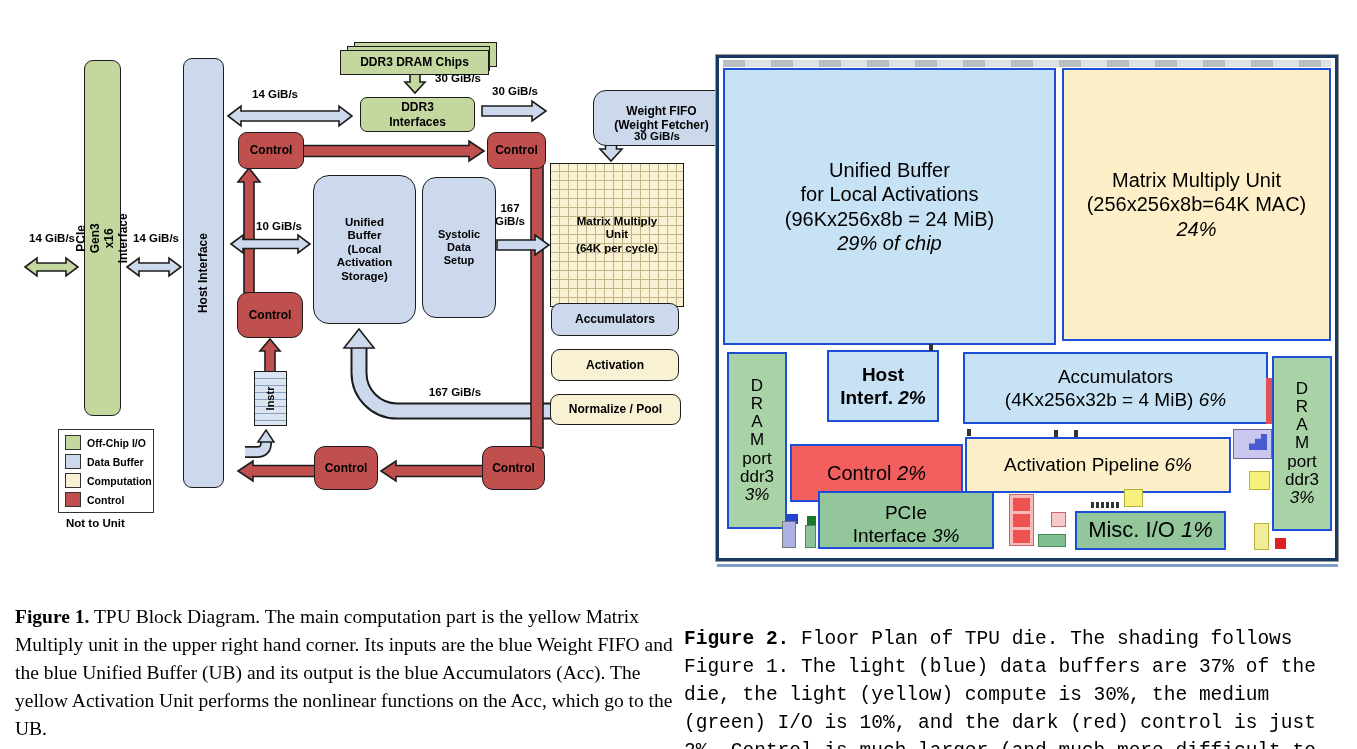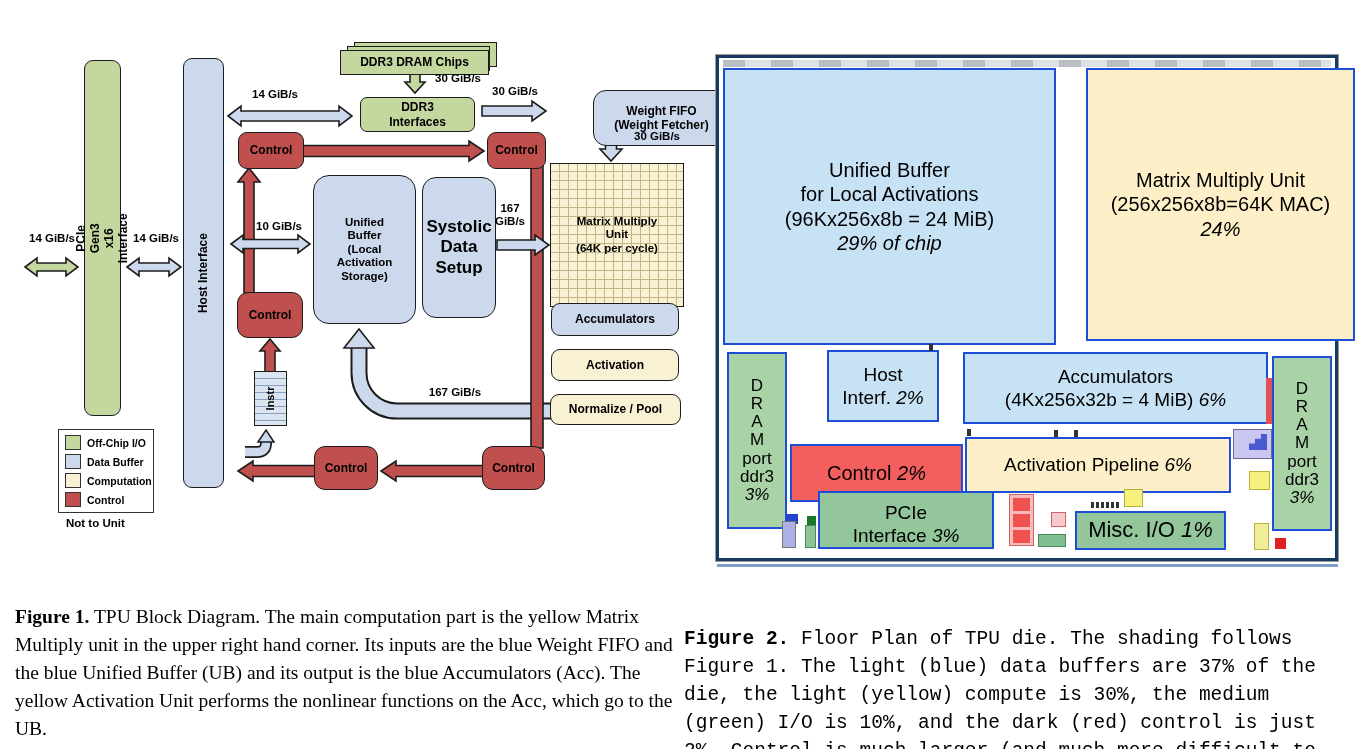--- a/index.html
+++ b/index.html
@@ -97,21 +97,21 @@
     <div class="b1 bl1" style="left:549px;top:90px;width:137px;height:56px;border-radius:13px;font-size:12px;margin-left:44px;">Weight FIFO
 (Weight Fetcher)</div>
     <div class="b1 mmugrid" style="left:550px;top:163px;width:134px;height:144px;font-size:11.5px;">Matrix Multiply
 Unit
 (64K per cycle)</div>
     <div class="b1 bl1" style="left:313px;top:175px;width:103px;height:149px;border-radius:16px;font-size:11.5px;">Unified
 Buffer
 (Local
 Activation
 Storage)</div>
-    <div class="b1 bl1" style="left:422px;top:177px;width:74px;height:141px;border-radius:14px;font-size:17px;">Systolic
+    <div class="b1 bl1" style="left:422px;top:177px;width:74px;height:141px;border-radius:14px;font-size:11px;">Systolic
 Data
 Setup</div>
     <div class="b1 bl1" style="left:551px;top:303px;width:128px;height:33px;border-radius:9px;font-size:12px;">Accumulators</div>
     <div class="b1 y1" style="left:551px;top:349px;width:128px;height:32px;border-radius:9px;font-size:12px;">Activation</div>
     <div class="b1 y1" style="left:550px;top:394px;width:131px;height:31px;border-radius:9px;font-size:12px;">Normalize / Pool</div>
 
     <div class="b1 rd1" style="left:238px;top:132px;width:66px;height:37px;border-radius:9px;font-size:12px;">Control</div>
     <div class="b1 rd1" style="left:487px;top:132px;width:59px;height:37px;border-radius:9px;font-size:12px;">Control</div>
     <div class="b1 rd1" style="left:237px;top:292px;width:66px;height:46px;border-radius:11px;font-size:12px;">Control</div>
     <div class="b1 rd1" style="left:314px;top:446px;width:64px;height:44px;border-radius:11px;font-size:12px;">Control</div>
@@ -152,30 +152,30 @@
   </div>
 
   <div>
     <div class="f2outer"></div>
     <div class="f2shadow"></div>
     <div class="padstrip"></div>
 
     <div class="b2 f2blue" style="left:723px;top:68px;width:333px;height:277px;font-size:20px;"><span><span>Unified Buffer
 for Local Activations
 (96Kx256x8b = 24 MiB)</span><span class="pct-b">29% of chip</span></span></div>
-    <div class="b2 f2yellow" style="left:1062px;top:68px;width:269px;height:273px;font-size:20px;margin-left:24px;"><span><span>Matrix Multiply Unit
+    <div class="b2 f2yellow" style="left:1062px;top:68px;width:269px;height:273px;font-size:20px;"><span><span>Matrix Multiply Unit
 (256x256x8b=64K MAC)</span><span class="pct-b">24%</span></span></div>
 
     <div class="b2 f2dram dramtxt" style="left:727px;top:352px;width:60px;height:177px;"><span><span>D
 R
 A
 M
 port
 ddr3</span><span class="pct-b">3%</span></span></div>
-    <div class="b2 f2blue" style="left:827px;top:350px;width:112px;height:72px;font-size:19px;"><span><span>Host
+    <div class="b2 f2blue" style="left:827px;top:350px;width:112px;height:72px;font-size:19px;font-weight:bold;"><span><span>Host
 Interf.</span> <span class="pct-i">2%</span></span></div>
     <div class="b2 f2red" style="left:790px;top:428px;width:173px;height:58px;font-size:20px;margin-top:16px;"><span><span>Control</span> <span class="pct-i">2%</span></span></div>
     <div class="b2 f2green" style="left:818px;top:491px;width:176px;height:58px;font-size:19px;justify-content:flex-end;"><span><span>PCIe
 Interface</span> <span class="pct-i">3%</span></span></div>
     <div class="b2 f2blue" style="left:963px;top:352px;width:305px;height:72px;font-size:19px;"><span><span>Accumulators
 (4Kx256x32b = 4 MiB)</span> <span class="pct-i">6%</span></span></div>
     <div class="b2 f2yellow" style="left:965px;top:437px;width:266px;height:56px;font-size:19px;"><span><span>Activation Pipeline</span> <span class="pct-i">6%</span></span></div>
     <div class="b2 f2green" style="left:1075px;top:511px;width:151px;height:39px;font-size:22px;"><span><span>Misc. I/O</span> <span class="pct-i">1%</span></span></div>
     <div class="b2 f2dram dramtxt" style="left:1272px;top:356px;width:60px;height:175px;"><span><span>D
 R

